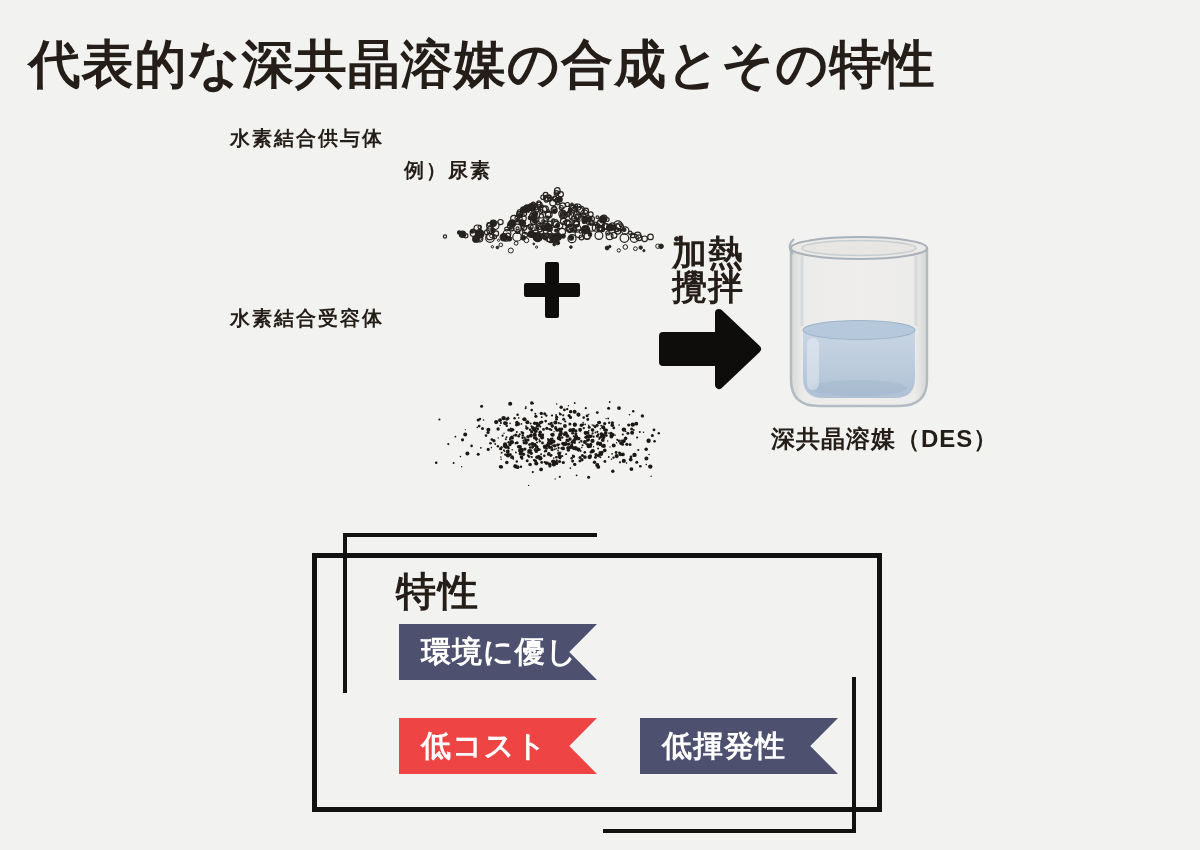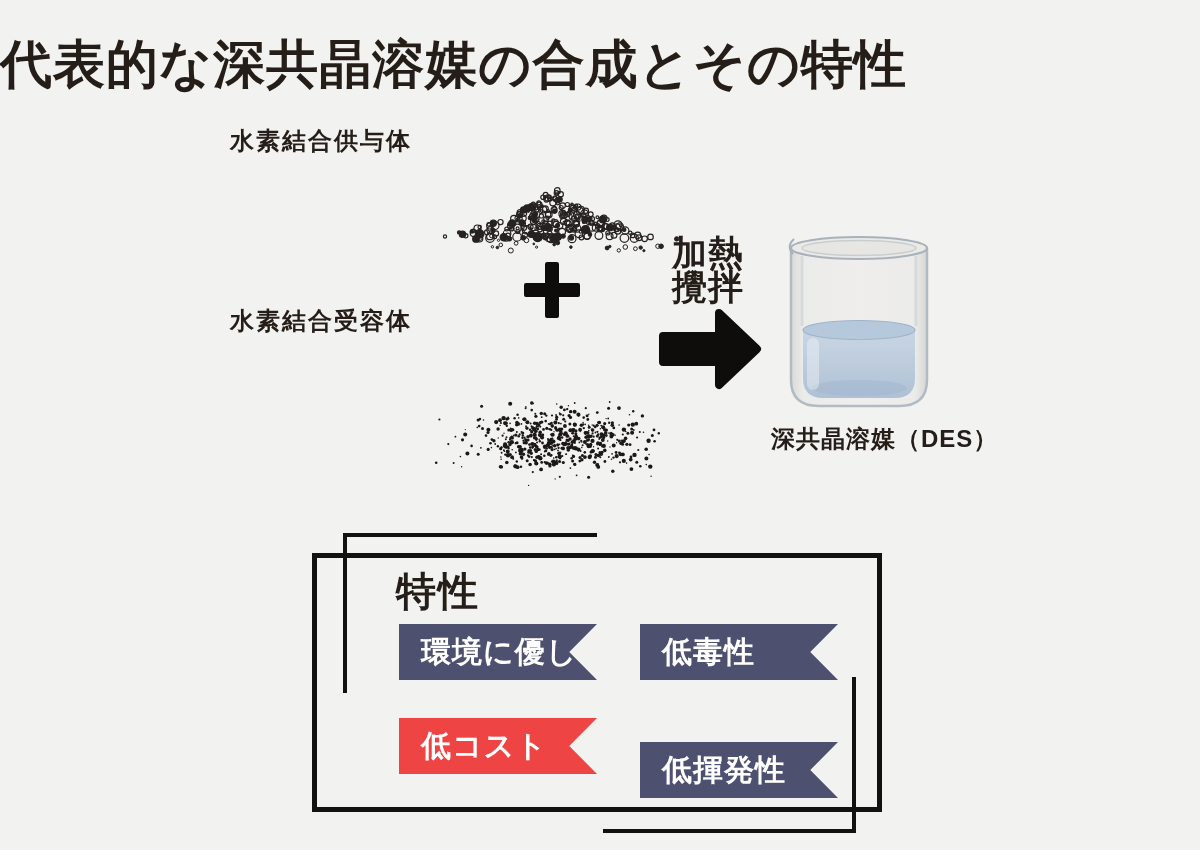--- a/index.html
+++ b/index.html
@@ -1,21 +1,21 @@
 <!DOCTYPE html>
 <html><head>
 <meta charset="utf-8">
 <style>
   html,body{margin:0;padding:0;}
   body{font-family:"Liberation Sans","DejaVu Sans",sans-serif;}
   .stage{position:relative;width:1200px;height:850px;overflow:hidden;}
   .abs{position:absolute;}
-  .title{position:absolute;left:0;top:30px;width:964px;text-align:left;
+  .title{position:absolute;left:0;top:30px;width:964px;text-align:center;
          font-size:52px;font-weight:900;letter-spacing:1px;margin:0;}
-  .label{position:absolute;font-weight:bold;font-size:24px;letter-spacing:2px;white-space:nowrap;}
+  .label{position:absolute;font-weight:bold;font-size:20px;letter-spacing:2px;white-space:nowrap;}
   .donor-label{left:230px;top:125px;}
   .donor-example{left:404px;top:157px;}
   .acceptor-label{left:230px;top:305px;}
   .acceptor-example{left:401px;top:342px;}
   .product-label{left:771px;top:423px;font-size:24px;letter-spacing:1px;}
   .process{position:absolute;left:672px;top:236px;font-size:35px;font-weight:bold;
            line-height:34px;letter-spacing:1px;}
   .pile1{left:441px;top:181px;width:245px;height:75px;}
   .pile2{left:428px;top:385px;width:265px;height:115px;}
   .plus{left:524px;top:262px;width:56px;height:56px;}
@@ -33,31 +33,32 @@
               box-sizing:border-box;border-style:solid;border-width:5px;background:transparent;}
   .props-heading{position:absolute;left:396px;top:564px;font-size:40px;font-weight:900;
                  letter-spacing:2px;}
   .ribbon{position:absolute;width:198px;height:56px;line-height:56px;
           clip-path:polygon(0 0,100% 0,86% 50%,100% 100%,0 100%);
           color:#fff;font-weight:bold;font-size:30px;letter-spacing:1px;
           padding-left:22px;box-sizing:border-box;white-space:nowrap;}
   .r1{left:399px;top:624px;}
   .r2{left:640px;top:624px;}
   .r3{left:399px;top:718px;}
-  .r4{left:640px;top:718px;margin-top:24px;}
+  .r4{left:640px;top:718px;}
   svg{display:block;}
 </style>
 </head>
 <body style="background: rgb(242, 242, 240);">
 
 <div class="stage" style="background: rgb(242, 242, 240); color: rgb(36, 29, 24);">
 
   <h1 class="title">代表的な深共晶溶媒の合成とその特性</h1>
 
   <div class="label donor-label">水素結合供与体</div>
+  <div class="label donor-example">例）尿素</div>
   <div class="abs pile1">
     <svg id="pile1" viewBox="0 0 245 75" width="245" height="75" aria-hidden="true">
         <circle cx="104.2" cy="45.8" r="3.7" fill="none" stroke="#262220" stroke-width="1.2"></circle>
         <circle cx="113.5" cy="27.2" r="1.8" fill="none" stroke="#262220" stroke-width="1.2"></circle>
         <circle cx="106.3" cy="54.2" r="2.2" fill="none" stroke="#262220" stroke-width="1.2"></circle>
         <circle cx="76.8" cy="50.5" r="2.0" fill="none" stroke="#262220" stroke-width="1.2"></circle>
         <circle cx="130.8" cy="48.7" r="1.4" fill="none" stroke="#262220" stroke-width="1.2"></circle>
         <circle cx="21.5" cy="53.3" r="3.2" fill="#262220" stroke="#262220" stroke-width="1.2"></circle>
         <circle cx="78.2" cy="32.2" r="1.7" fill="none" stroke="#262220" stroke-width="1.2"></circle>
         <circle cx="47.8" cy="43.3" r="1.8" fill="none" stroke="#262220" stroke-width="1.2"></circle>
@@ -979,23 +980,20 @@
   <div class="bk bk-tl-v" style="background: rgb(18, 18, 18);"></div>
   <div class="main-frame" style="border-color: rgb(18, 18, 18);"></div>
   <div class="bk bk-br-h" style="background: rgb(18, 18, 18);"></div>
   <div class="bk bk-br-v" style="background: rgb(18, 18, 18);"></div>
 
   <div class="props-heading">特性</div>
 
   <div class="ribbon r1" style="background: rgb(77, 81, 111); color: rgb(255, 255, 255);">
     <span>環境に優しい</span>
   </div>
-  <div class="ribbon r2" style="background: rgb(77, 81, 111); color: rgb(255, 255, 255);">
-    <span>低毒性</span>
-  </div>
   <div class="ribbon r3" style="background: #ef4444; color: rgb(255, 255, 255);">
     <span>低コスト</span>
   </div>
   <div class="ribbon r4" style="background: rgb(77, 81, 111); color: rgb(255, 255, 255);">
     <span>低揮発性</span>
   </div>
 
 </div>
 
 </body></html>

